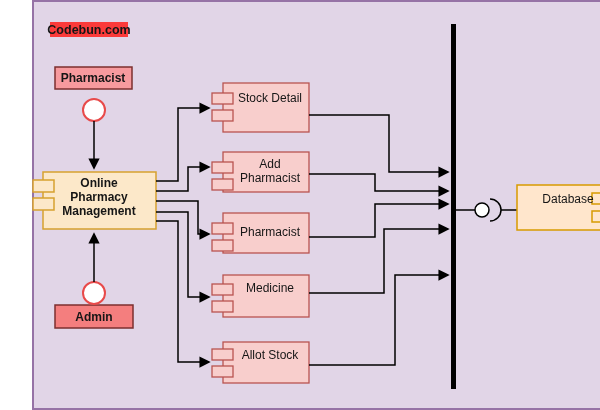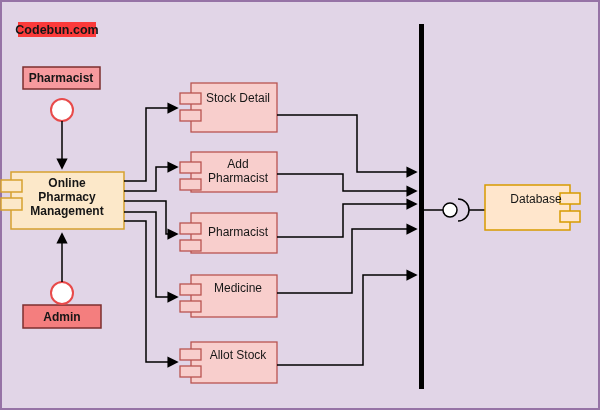--- a/index.html
+++ b/index.html
@@ -1,16 +1,16 @@
 <!DOCTYPE html>
 <html><head>
 <meta charset="utf-8">
 <style>
   html,body { margin:0; padding:0; background:#fff; }
-  .stage { width:568px; height:410px; position:relative; }
+  .stage { width:568px; height:410px; position:relative;padding-left:32px; }
   svg { display:block; }
   text { font-family:"Liberation Sans","DejaVu Sans",sans-serif; font-size:12px; fill:#161616; }
   .b { font-weight:bold; }
   .wm-text { font-weight:bold; font-size:12.5px; }
   .bg     { fill:#e1d5e7; stroke:#9673a6; stroke-width:2; }
   .pink   { fill:#f8cecc; stroke:#b85450; stroke-width:1.3; }
   .cream  { fill:#fce8c9; stroke:#d6a12f; stroke-width:1.5; }
   .cream2 { fill:#ffe6cc; stroke:#d79b00; stroke-width:1.5; }
   .actor-pharm { fill:#f79a9e; stroke:#7c2f2f; stroke-width:1.5; }
   .actor-admin { fill:#f47e7e; stroke:#7c2f2f; stroke-width:1.5; }

